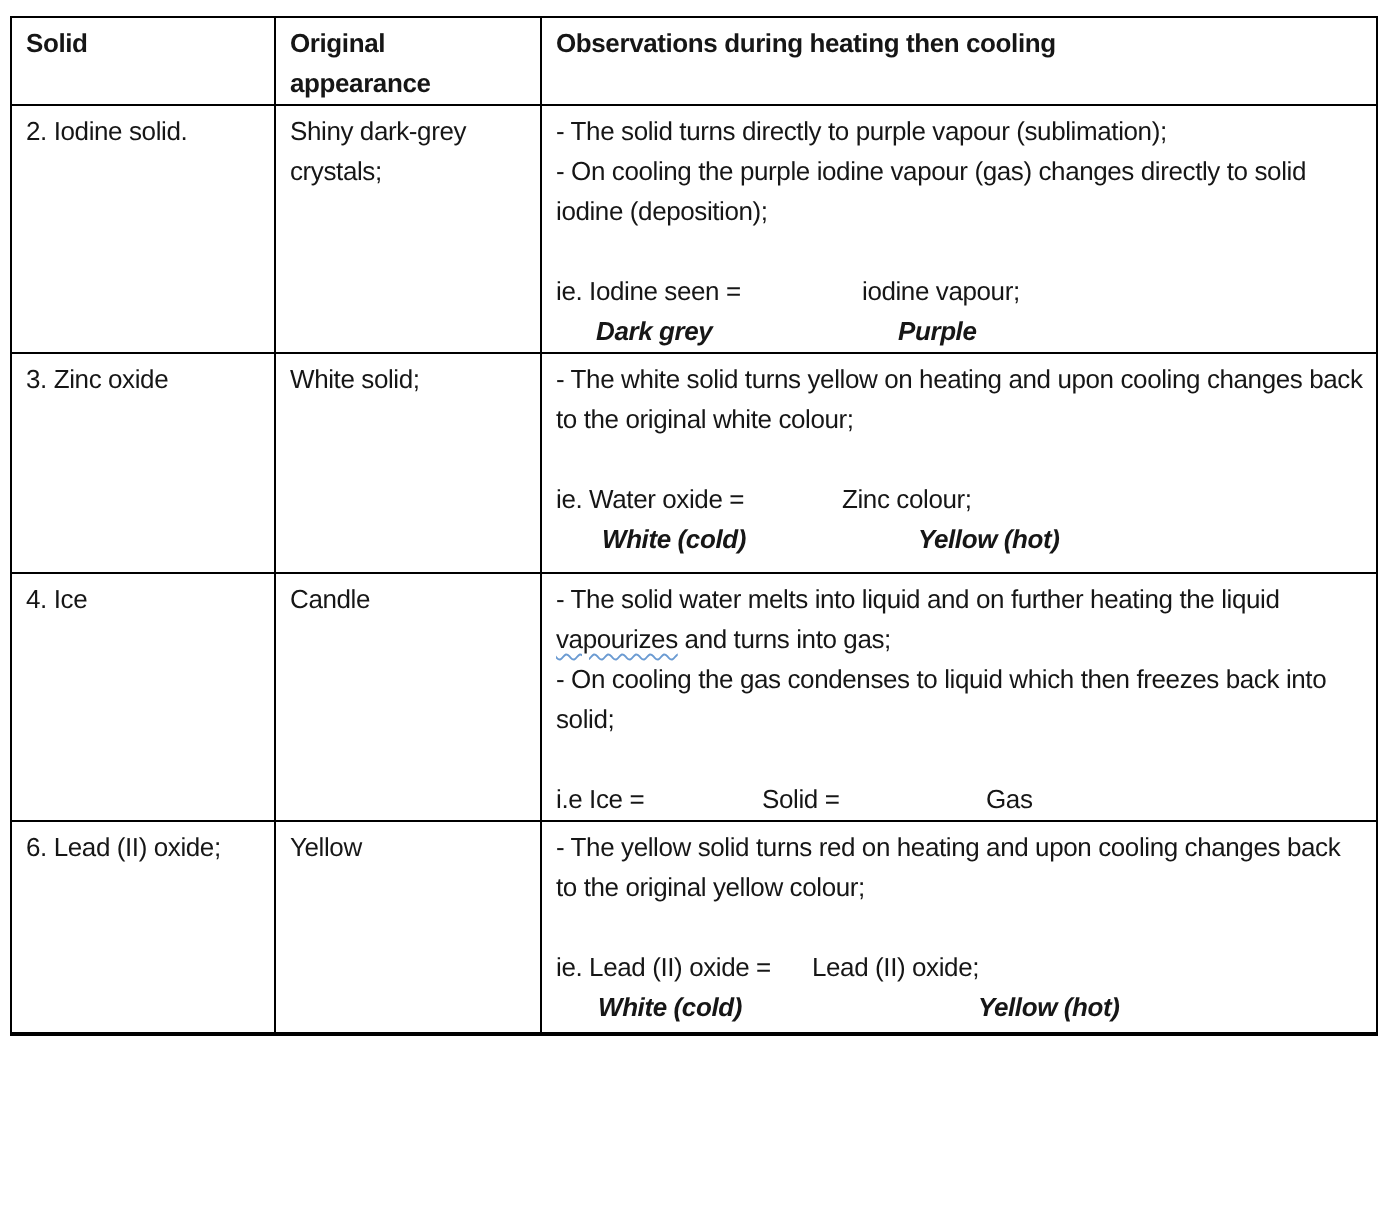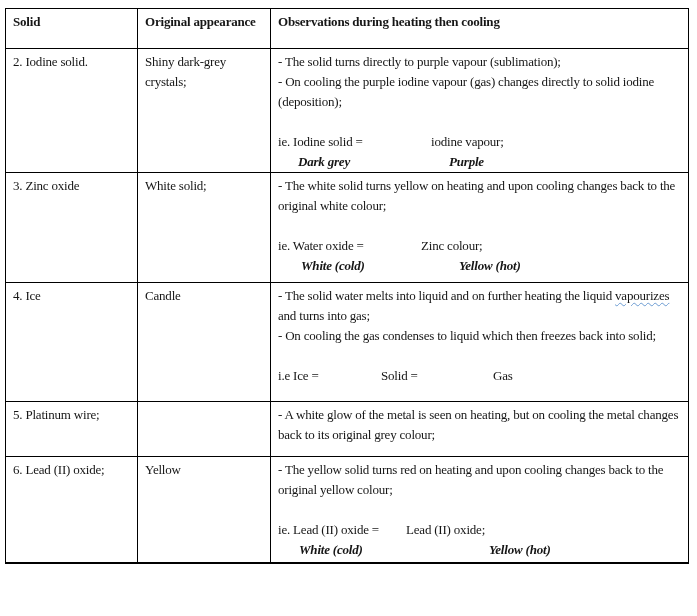--- a/index.html
+++ b/index.html
@@ -12,21 +12,20 @@
     color:#161616;
     font-size:13px;
     letter-spacing:-0.2px;
     line-height:20px;
   }
   table.doc{
     position:absolute;left:5px;top:8px;
     width:683px;
     border-collapse:collapse;
     table-layout:fixed;
-    font-family:Liberation Serif, serif;
   }
   table.doc{border:1.5px solid #000;border-bottom-width:2.5px;}
   .doc th,.doc td{
     border:1px solid #000;
     vertical-align:top;
     text-align:left;
     padding:3px 6px 0 7px;
     font-weight:normal;
     overflow:hidden;
   }
@@ -72,21 +71,21 @@
 
 
     <tr class="r1">
       <td>2. Iodine solid.</td>
       <td>Shiny dark-grey crystals;</td>
       <td>
         <div class="line">- The solid turns directly to purple vapour (sublimation);</div>
         <div class="line">- On cooling the purple iodine vapour (gas) changes directly to solid iodine (deposition);</div>
         <div class="spacer"></div>
         <div class="line eqline">
-          <span class="seg" style="width:153px">ie. Iodine solid =</span><span>iodine vapour;</span>
+          <span class="seg" style="width:153px">ie. Iodine seen =</span><span>iodine vapour;</span>
         </div>
         <div class="line labelline">
           <span class="seg" style="margin-left:20px;width:151px">Dark grey</span><span>Purple</span>
         </div>
       </td>
     </tr>
 
     <tr class="r2">
       <td>3. Zinc oxide</td>
       <td>White solid;</td>
@@ -108,27 +107,20 @@
       <td>
         <div class="line"><span>- The solid water melts into liquid and on further heating the liquid </span><span class="squiggle">vapourizes</span><span> and turns into gas;</span></div>
         <div class="line">- On cooling the gas condenses to liquid which then freezes back into solid;</div>
         <div class="spacer"></div>
         <div class="line eqline">
           <span class="seg" style="width:103px">i.e Ice =</span><span class="seg" style="width:112px">Solid =</span><span>Gas</span>
         </div>
       </td>
     </tr>
 
-    <tr class="r4">
-      <td>5. Platinum wire;</td>
-      <td></td>
-      <td>
-        <div class="line">- A white glow of the metal is seen on heating, but on cooling the metal changes back to its original grey colour;</div>
-      </td>
-    </tr>
 
     <tr class="r5">
       <td>6. Lead (II) oxide;</td>
       <td>Yellow</td>
       <td>
         <div class="line">- The yellow solid turns red on heating and upon cooling changes back to the original yellow colour;</div>
         <div class="spacer"></div>
         <div class="line eqline">
           <span class="seg" style="width:128px">ie. Lead (II) oxide =</span><span>Lead (II) oxide;</span>
         </div>

